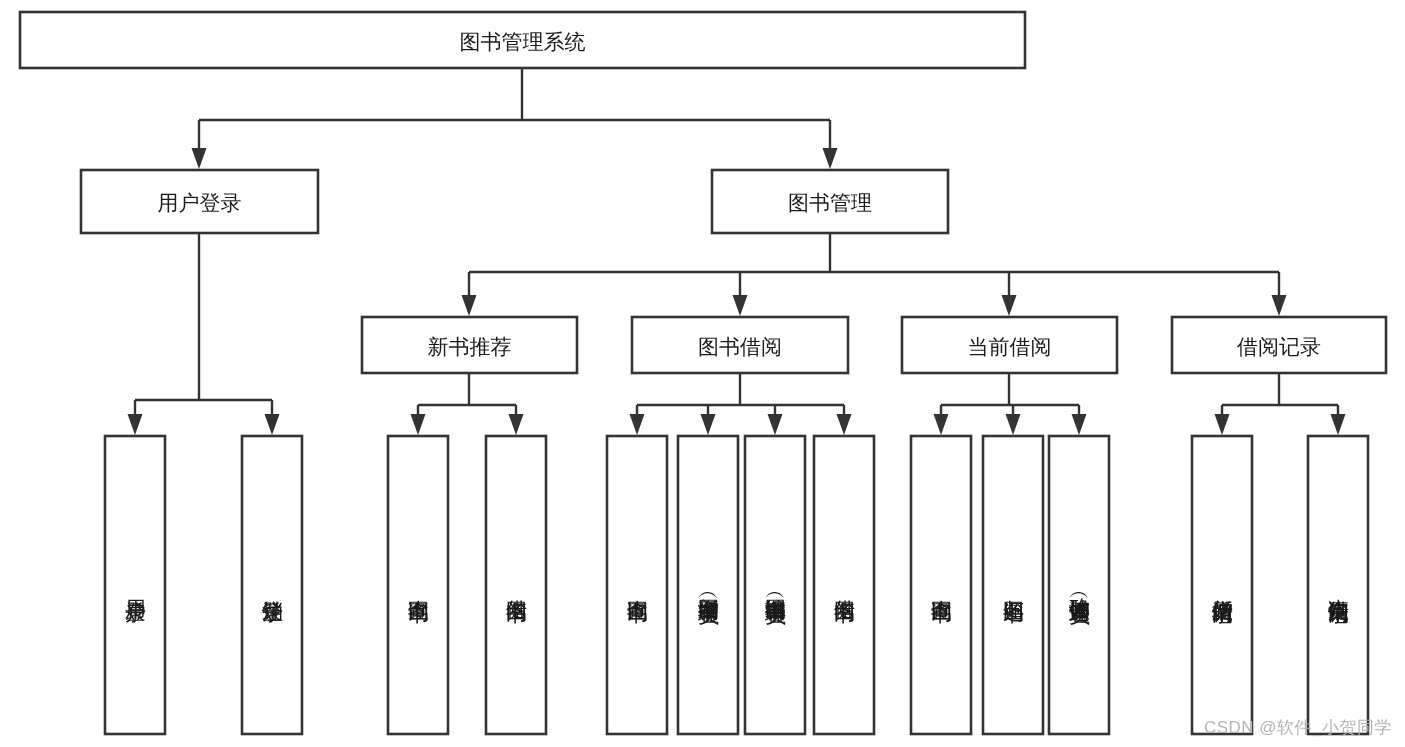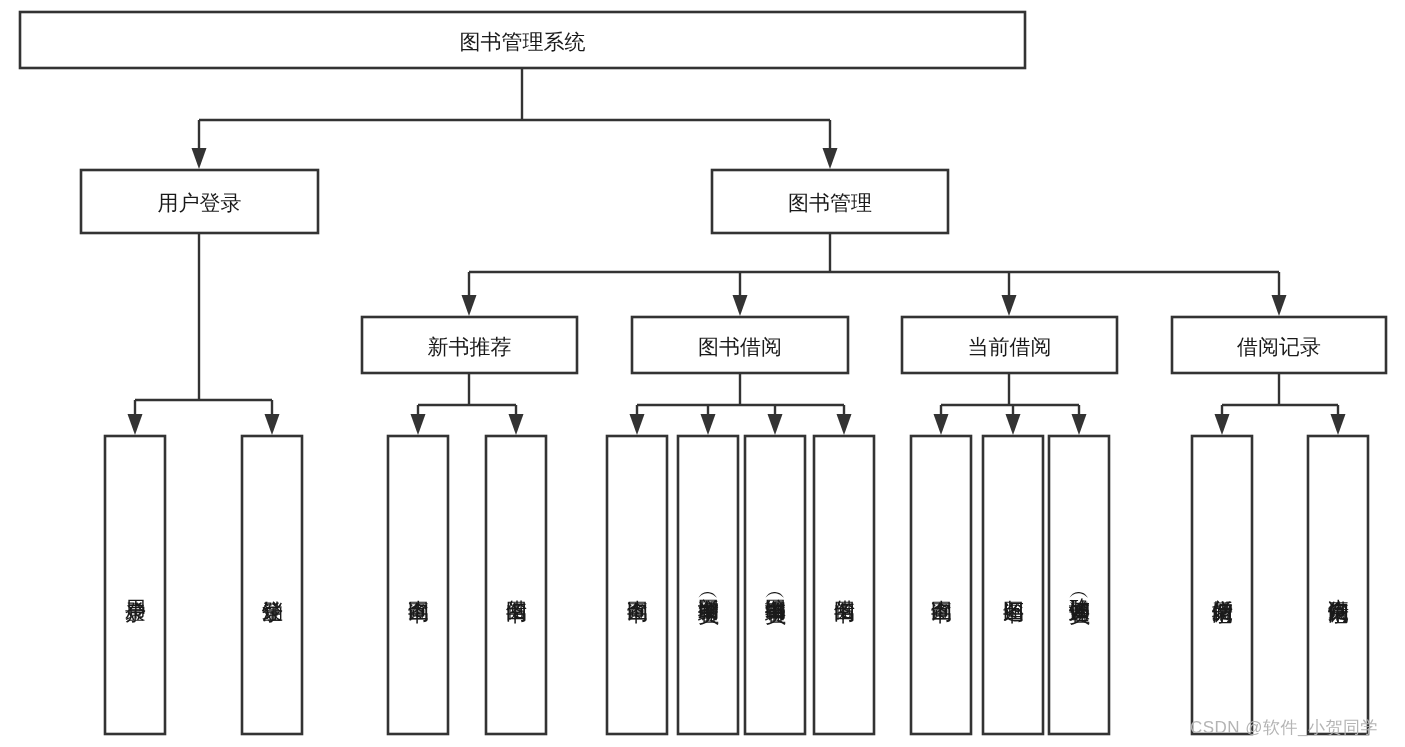--- a/index.html
+++ b/index.html
@@ -71,21 +71,21 @@
     font-family: "Liberation Sans", "DejaVu Sans", sans-serif;
     font-size: 21px;
     line-height: 1.28;
     letter-spacing: 1px;
     color: #1a1a1a;
     white-space: nowrap;
     text-align: center;
   }
   #watermark {
     position: absolute;
-    right: 27px;
+    right: 13px;
     bottom: 8px;
     font-family: "Liberation Sans", "DejaVu Sans", sans-serif;
     font-size: 17px;
     color: #b4b4b4;
     letter-spacing: 0.5px;
     white-space: nowrap;
   }
 </style>
 </head>
 <body>

